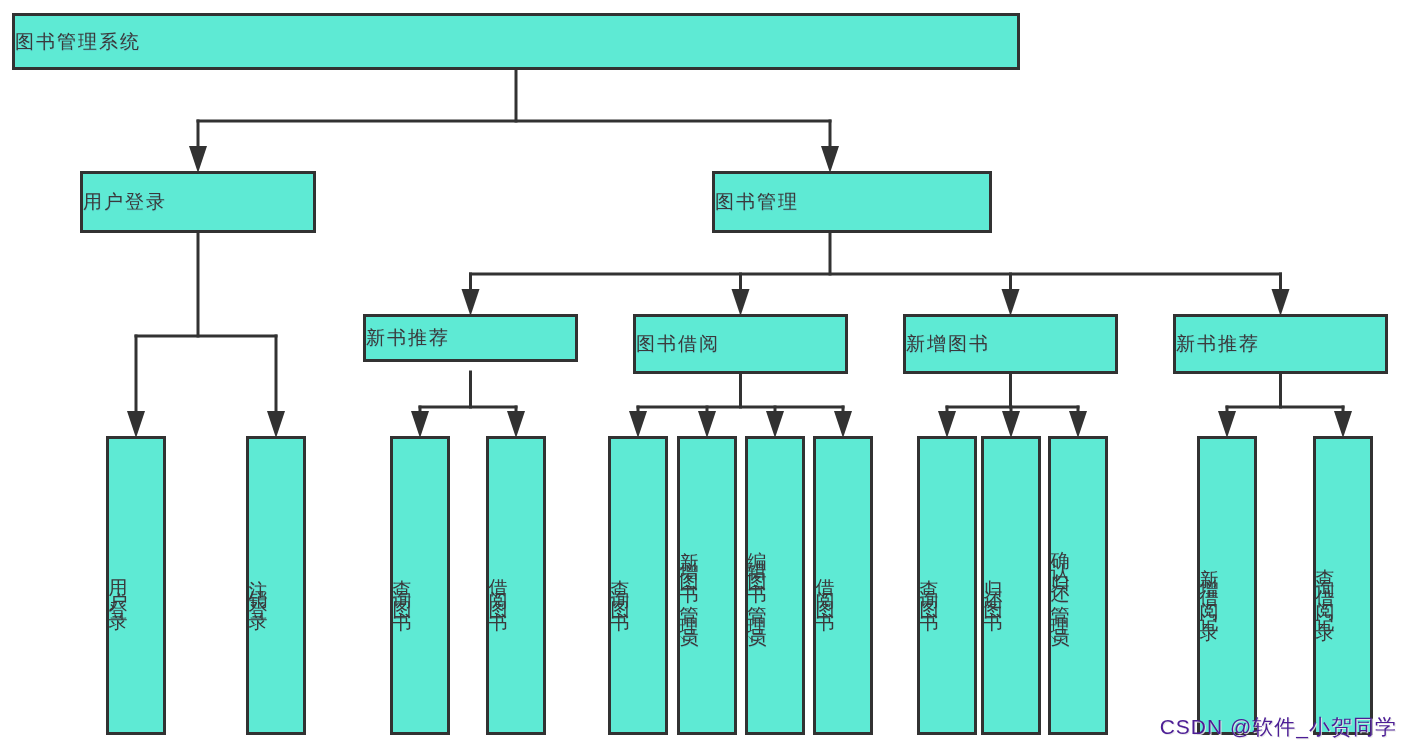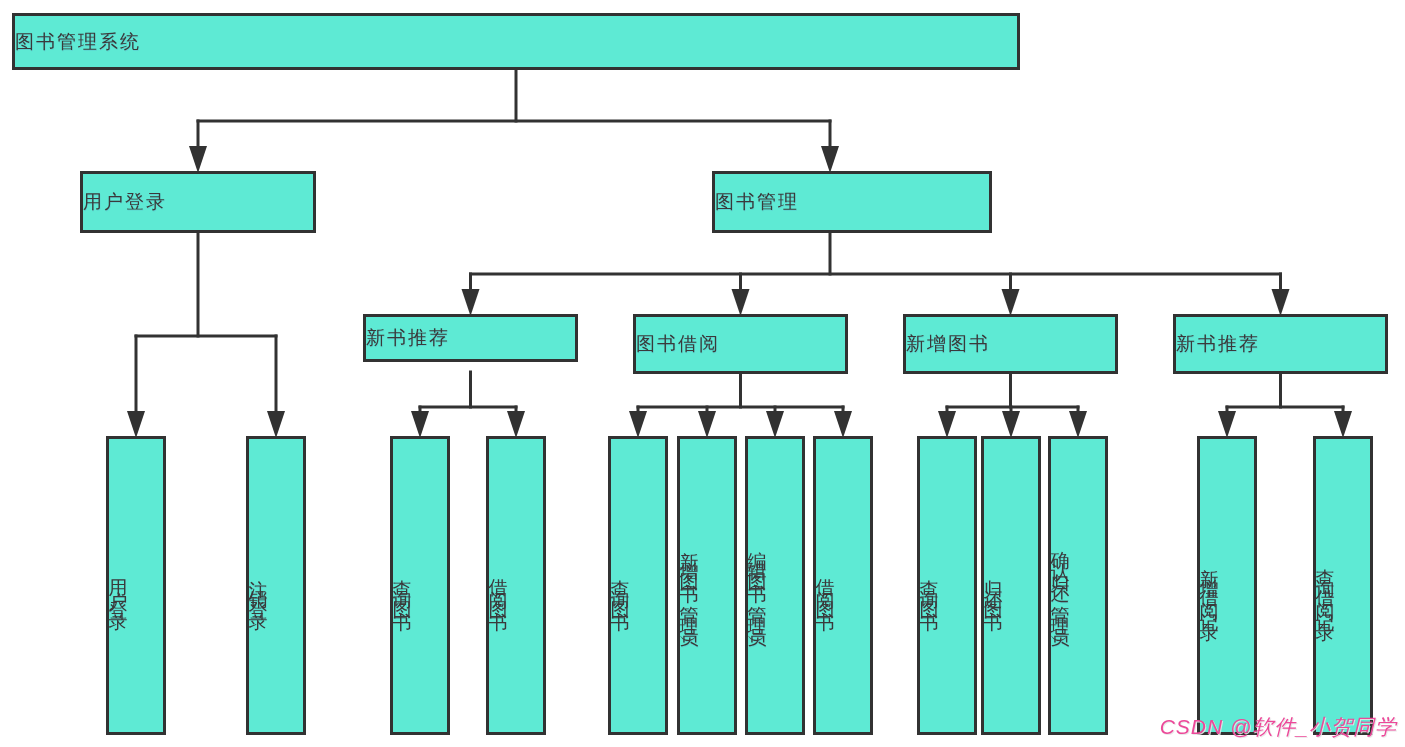--- a/index.html
+++ b/index.html
@@ -108,21 +108,21 @@
       <polygon points="1002,411 1020,411 1011,438" fill="#323232"></polygon>
       <line x1="1078" y1="407" x2="1078" y2="417" stroke="#323232" stroke-width="3" stroke-linecap="square"></line>
       <polygon points="1069,411 1087,411 1078,438" fill="#323232"></polygon>
       <line x1="1280.5" y1="372" x2="1280.5" y2="407" stroke="#323232" stroke-width="3" stroke-linecap="square"></line>
       <line x1="1227" y1="407" x2="1343" y2="407" stroke="#323232" stroke-width="3" stroke-linecap="square"></line>
       <line x1="1227" y1="407" x2="1227" y2="417" stroke="#323232" stroke-width="3" stroke-linecap="square"></line>
       <polygon points="1218,411 1236,411 1227,438" fill="#323232"></polygon>
       <line x1="1343" y1="407" x2="1343" y2="417" stroke="#323232" stroke-width="3" stroke-linecap="square"></line>
       <polygon points="1334,411 1352,411 1343,438" fill="#323232"></polygon>
     </svg>
-  <div class="watermark" style="color: #ec4899; font-style: italic;">CSDN @软件_小贺同学</div>
+  <div class="watermark" style="color: #4c1d95;">CSDN @软件_小贺同学</div>
 <div class="node" style="left: 12px; top: 13px; width: 1008px; height: 57px;">
       <span class="node-label">图书管理系统</span>
     </div>
     <div class="node" style="left: 80px; top: 171px; width: 236px; height: 62px;">
       <span class="node-label">用户登录</span>
     </div>
     <div class="node" style="left: 712px; top: 171px; width: 280px; height: 62px;">
       <span class="node-label">图书管理</span>
     </div>
     <div class="node" style="left: 363px; top: 314px; width: 215px; height: 48px;">

